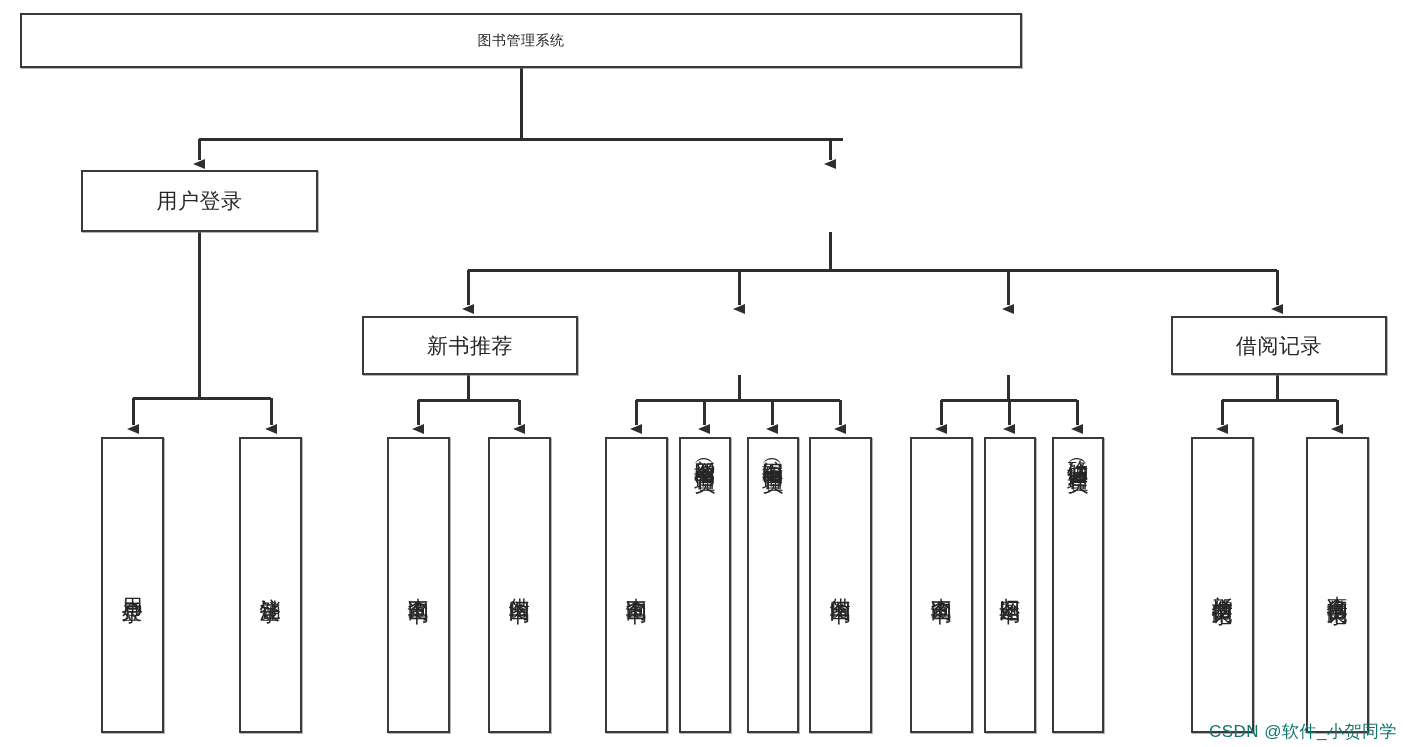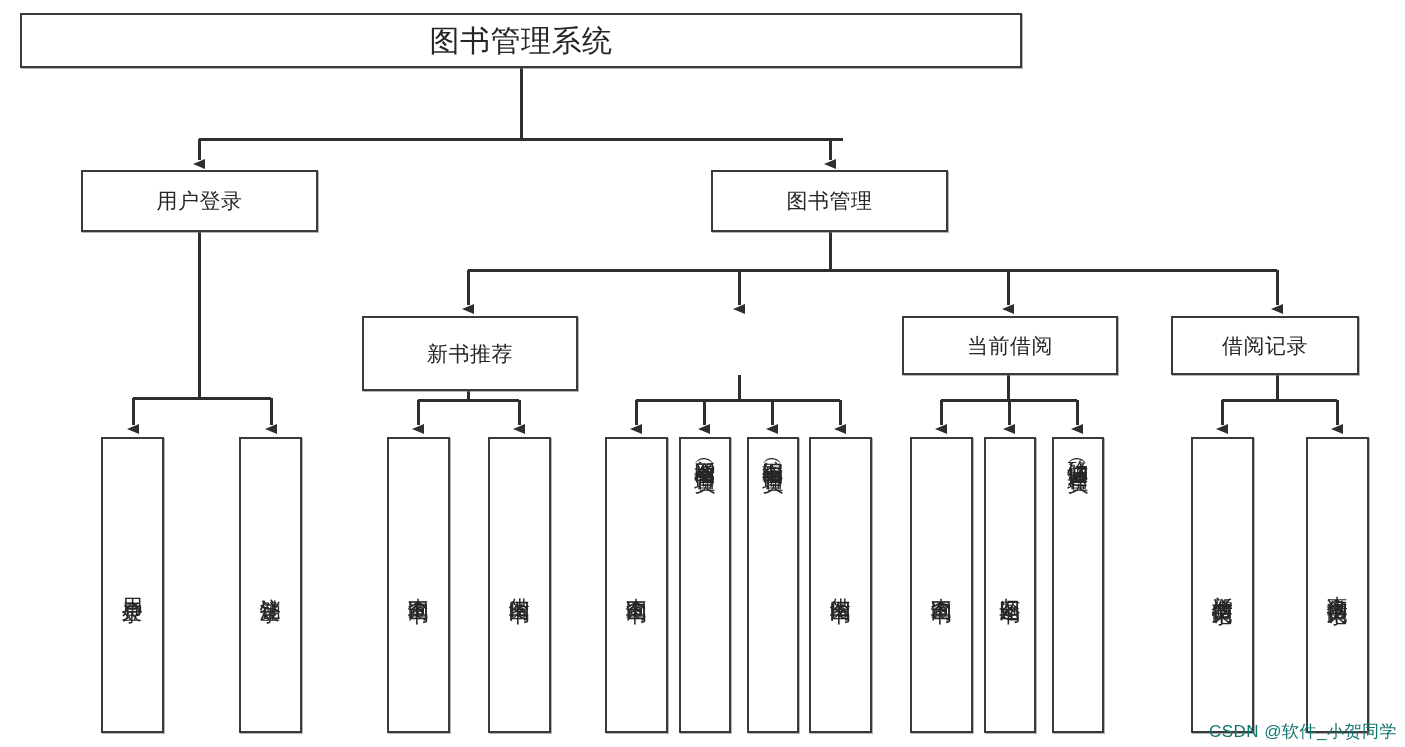--- a/index.html
+++ b/index.html
@@ -41,21 +41,21 @@
     text-align: center;
     line-height: 1.12;
     white-space: nowrap;
   }
   
   .node.h .node-label {
     font-size: 21px;
     letter-spacing: 0.5px;
   }
   .node.root .node-label {
-    font-size: 30px;
+    font-size: 14px;
   }
   
   .node.v {
     align-items: flex-start;
     padding-top: 0;
   }
   .node.v .node-label {
     writing-mode: vertical-rl;
     text-orientation: upright;
     font-size: 21px;
@@ -135,31 +135,25 @@
     </g>
   </svg>
 
   <div class="node h root" style="left:20px; top:13px; width:1002px; height:55px;">
     <span class="node-label">图书管理系统</span>
   </div>
 
   <div class="node h" style="left:81px; top:170px; width:237px; height:62px;">
     <span class="node-label">用户登录</span>
   </div>
-  <div class="node h" style="left:711px; top:170px; width:237px; height:62px;">
-    <span class="node-label">图书管理</span>
-  </div>
-
-  <div class="node h" style="left:362px; top:316px; width:216px; height:75px;">
+
+  <div class="node h" style="left:362px; top:316px; width:216px; height:59px;">
     <span class="node-label">新书推荐</span>
   </div>
-  <div class="node h" style="left:902px; top:316px; width:216px; height:59px;">
-    <span class="node-label">当前借阅</span>
-  </div>
-  <div class="node h" style="left:1171px; top:316px; width:188px; height:59px;">
+  <div class="node h" style="left:1171px; top:316px; width:216px; height:59px;">
     <span class="node-label">借阅记录</span>
   </div>
 
   <div class="node v align-mid" style="left:101px; top:437px; width:63px; height:296px;">
     <span class="node-label">用户登录</span>
   </div>
   <div class="node v align-mid" style="left:239px; top:437px; width:63px; height:296px;">
     <span class="node-label">注销登录</span>
   </div>
 

